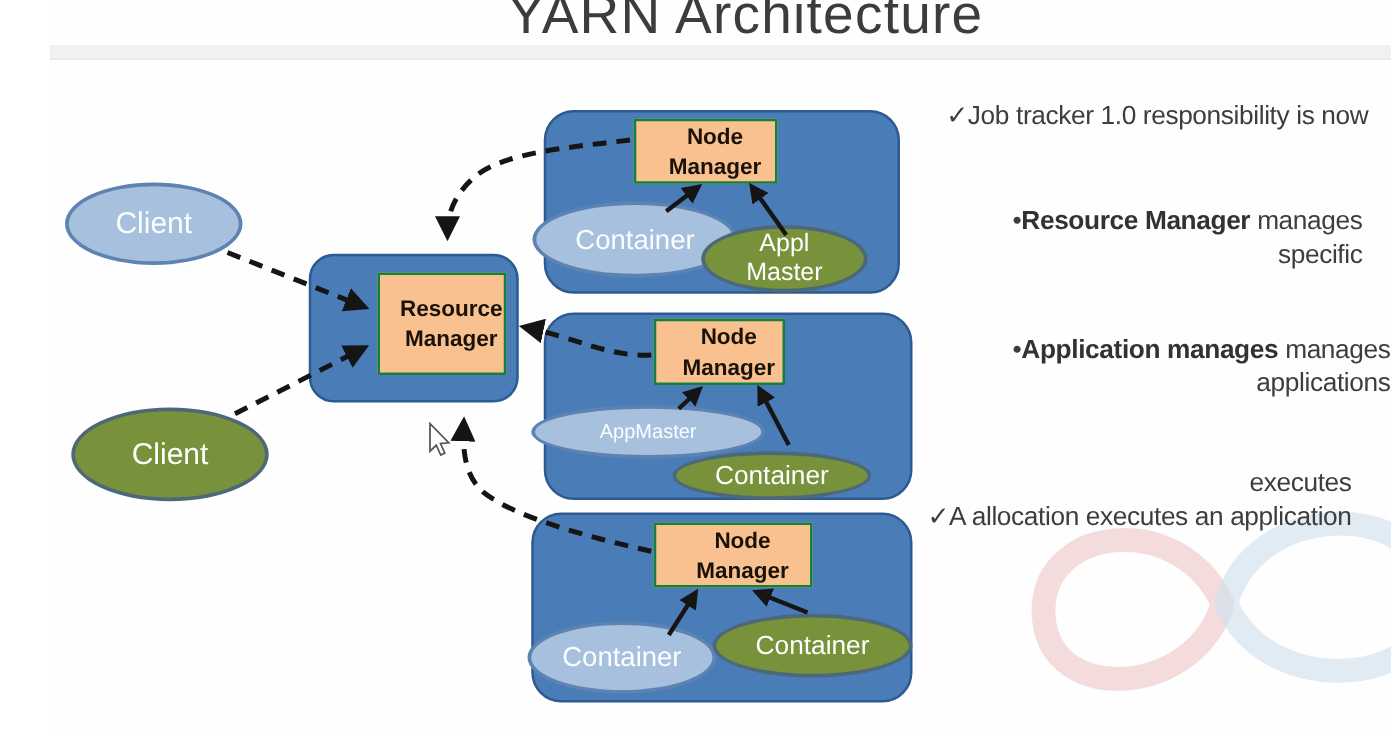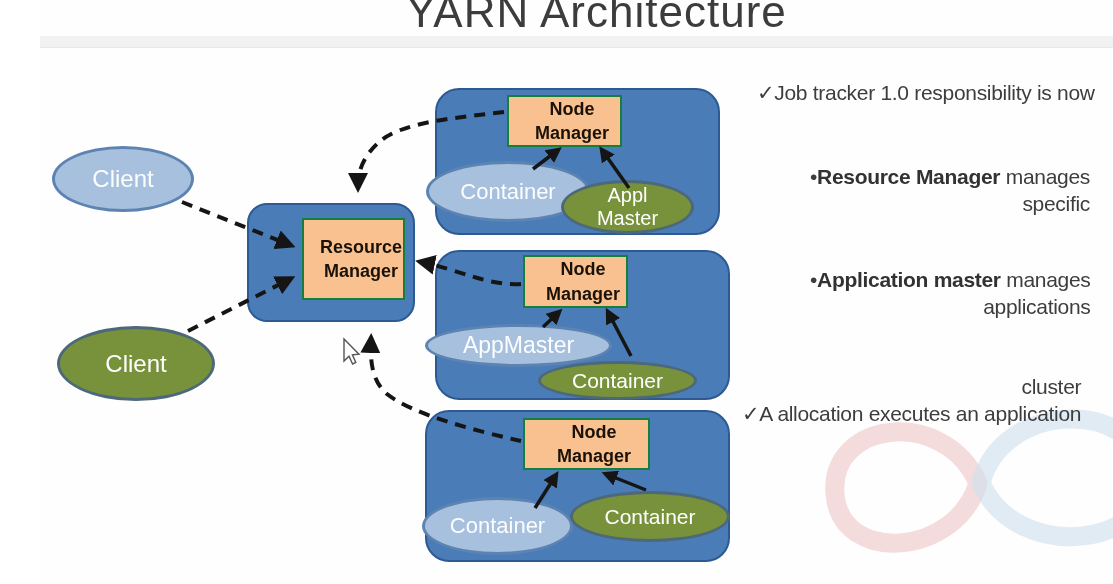--- a/index.html
+++ b/index.html
@@ -30,21 +30,21 @@
   .rm-grp{left:207px;top:203px;width:168px;height:119px;border-radius:20px;}
   .rm-box{left:262px;top:218px;width:103px;height:82px;}
 
   .nm1-grp{left:395px;top:88px;width:285px;height:147px;}
   .nm1-box{left:467px;top:95px;width:115px;height:52px;}
   .nm1-e1{left:386px;top:161px;width:164px;height:61px;font-size:22px;}
   .nm1-e2{left:521px;top:180px;width:133px;height:54px;font-size:20px;line-height:1.15;}
 
   .nm2-grp{left:395px;top:250px;width:295px;height:150px;}
   .nm2-box{left:483px;top:255px;width:105px;height:53px;}
-  .nm2-e1{left:385px;top:324px;width:187px;height:43px;font-size:23px;background:#b1c6e0;}
+  .nm2-e1{left:385px;top:324px;width:187px;height:43px;font-size:16px;background:#b1c6e0;}
   .nm2-e2{left:498px;top:361px;width:159px;height:39px;font-size:21px;}
 
   .nm3-grp{left:385px;top:410px;width:305px;height:152px;}
   .nm3-box{left:483px;top:418px;width:127px;height:52px;}
   .nm3-e1{left:382px;top:497px;width:151px;height:58px;font-size:22px;background:#b1c6e0;}
   .nm3-e2{left:530px;top:491px;width:160px;height:51px;font-size:21px;}
 
   
   .note{position:absolute;font-size:21px;line-height:27px;color:#3d3d3d;letter-spacing:-0.3px;white-space:nowrap;text-align:right;}
   .note b{font-weight:bold;color:#323232;}
@@ -126,26 +126,26 @@
   <div class="note note1">
     <div class="l1">✓Job tracker 1.0 responsibility is now</div>
   </div>
 
   <div class="note noteb1">
     <div><span>•</span><b>Resource Manager</b><span> manages</span></div>
     <div>specific</div>
   </div>
 
   <div class="note noteb2">
-    <div><span>•</span><b>Application master</b><span> manages</span></div>
+    <div><span>•</span><b>Application manages</b><span> manages</span></div>
     <div>applications</div>
   </div>
 
   <div class="note note23">
-    <div>cluster</div>
+    <div>executes</div>
     <div>✓A allocation executes an application</div>
   </div>
 
   <svg class="layer">
     <polygon points="304,339 304,361 309,356.2 312.6,364 315.8,362.4 312.4,354.8 319,354.2" fill="#ffffff" stroke="#555" stroke-width="1.4"></polygon>
   </svg>
 
 </div>
 
 </body></html>

